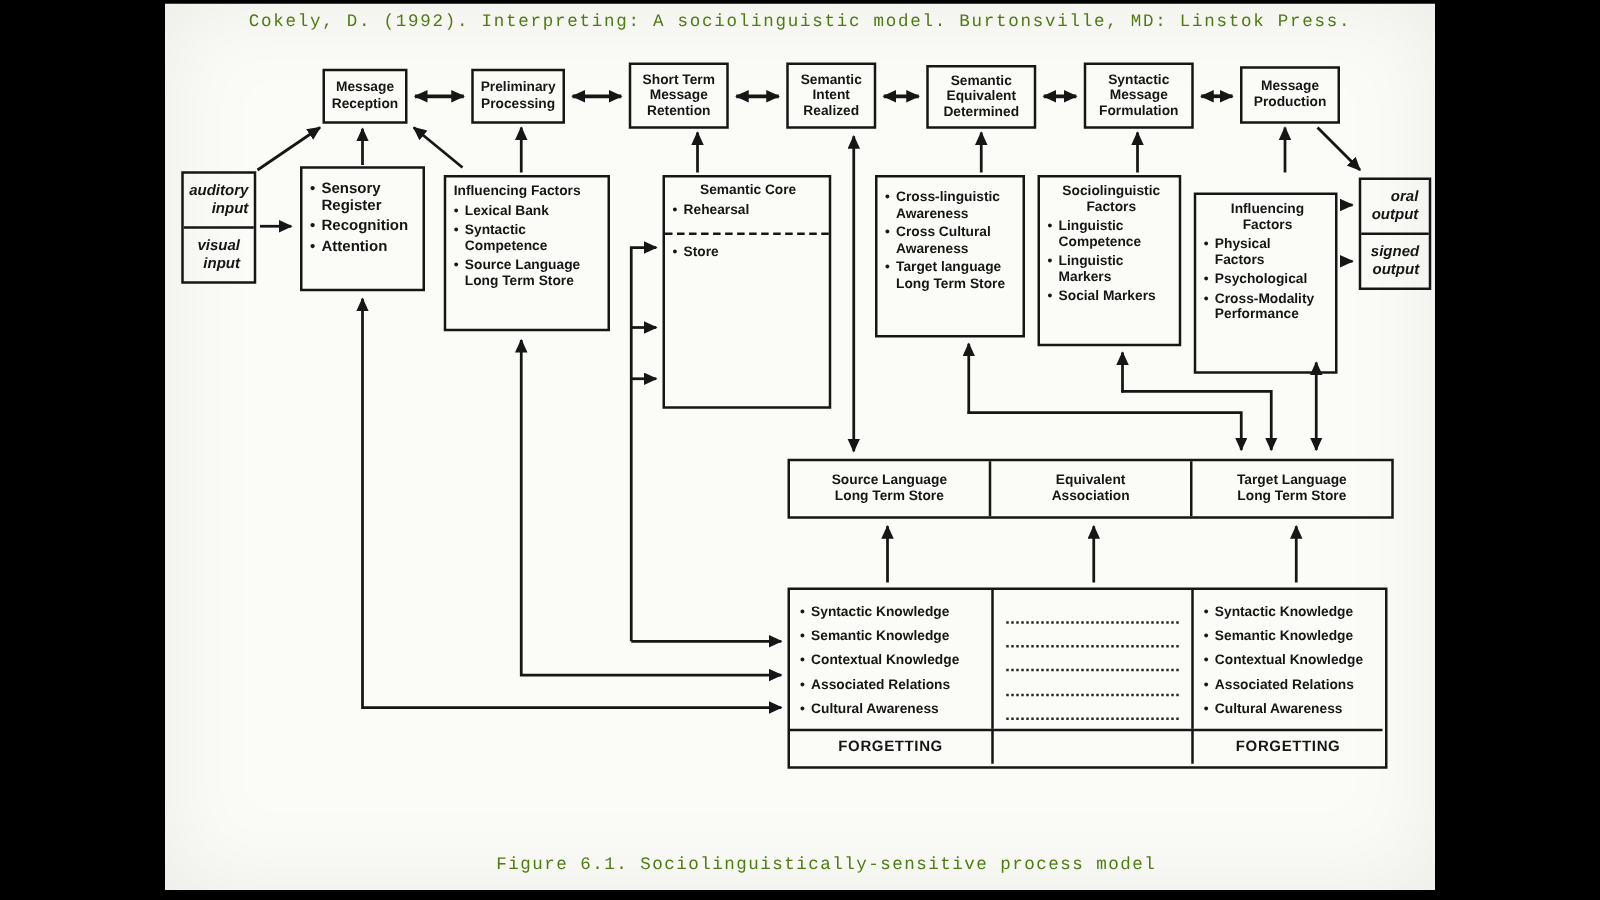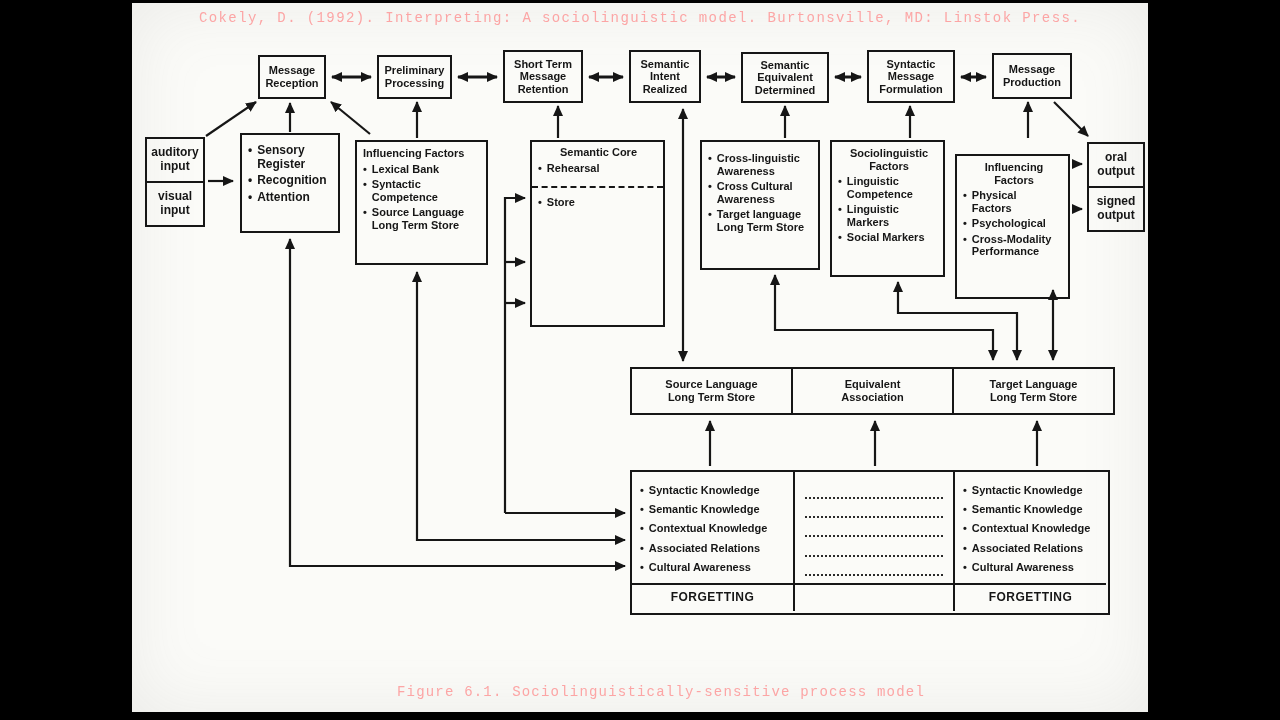--- a/index.html
+++ b/index.html
@@ -1,35 +1,35 @@
 <!DOCTYPE html>
 <html><head>
 <meta charset="utf-8">
 <style>
   html,body{margin:0;padding:0;background:#000;}
   #stage{position:relative;width:1280px;height:720px;background:#000;overflow:hidden;
          font-family:"Liberation Sans",sans-serif;color:#161616;}
   #paper{position:absolute;left:132px;top:3px;width:1016px;height:709px;background:#fbfbf8;
          box-shadow:inset 0 0 70px rgba(120,120,120,.12);}
-  .mono{font-family:"Liberation Mono","DejaVu Sans Mono",monospace;color:#fca5a5;}
+  .mono{font-family:"Liberation Mono","DejaVu Sans Mono",monospace;color:#4d7c0f;}
   #citation{position:absolute;left:132px;top:10px;width:1016px;text-align:center;
             font-size:14px;letter-spacing:1.4px;white-space:nowrap;}
   #caption{position:absolute;left:132px;top:684px;width:1016px;text-align:center;text-indent:42px;
            font-size:14px;letter-spacing:1.2px;white-space:nowrap;}
   .abox{position:absolute;border:2px solid #161616;box-sizing:border-box;background:transparent;
         font-weight:bold;font-size:11px;line-height:1.14;}
   .clabel{display:flex;align-items:center;justify-content:center;text-align:center;}
   .pre{white-space:pre-line;}
   .lbox{padding:5px 3px 3px 6px;}
   .li{display:flex;margin-bottom:3px;}
   .li::before{content:"•";margin-right:5px;font-weight:bold;}
   .btitle{text-align:center;margin-bottom:3px;}
   .btitle-left{text-align:left;margin-bottom:3px;}
   .cellsplit{display:flex;flex-direction:column;}
-  .cellsplit .cell{flex:1;display:flex;align-items:center;justify-content:center;text-align:center;}
+  .cellsplit .cell{flex:1;display:flex;align-items:center;justify-content:center;text-align:right;font-style:italic;}
   .cellsplit .cell:first-child{border-bottom:2px solid #161616;}
   .sec{padding:4px 4px 2px 6px;box-sizing:border-box;}
   .dashed{border-bottom:2px dashed #161616;}
   
   .bandcell{flex:1;display:flex;align-items:center;justify-content:center;text-align:center;}
   .bdiv{border-right:2px solid #161616;}
   
   #ktable{display:grid;grid-template-columns:163px 160px 151px;grid-template-rows:111px 28px;}
   .kcell{box-sizing:border-box;padding:9px 2px 0 8px;}
   .krow{line-height:19.2px;display:flex;}

